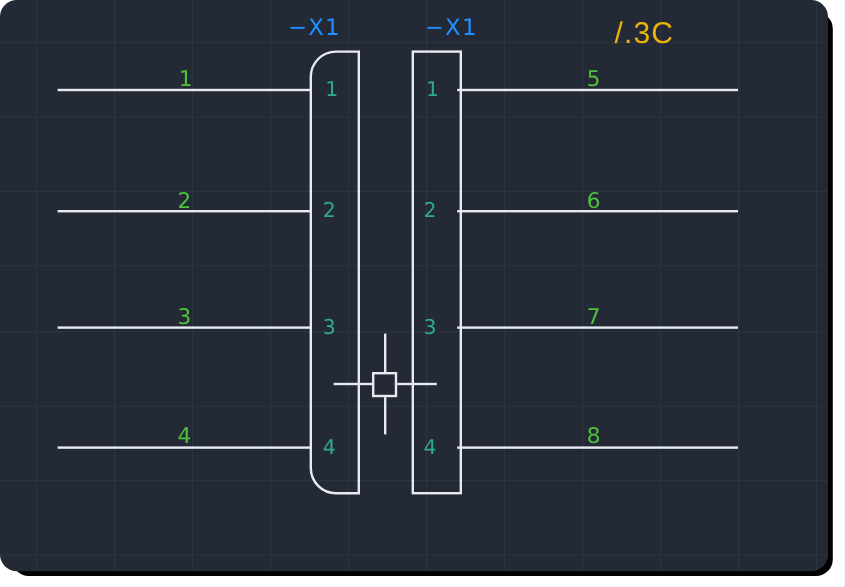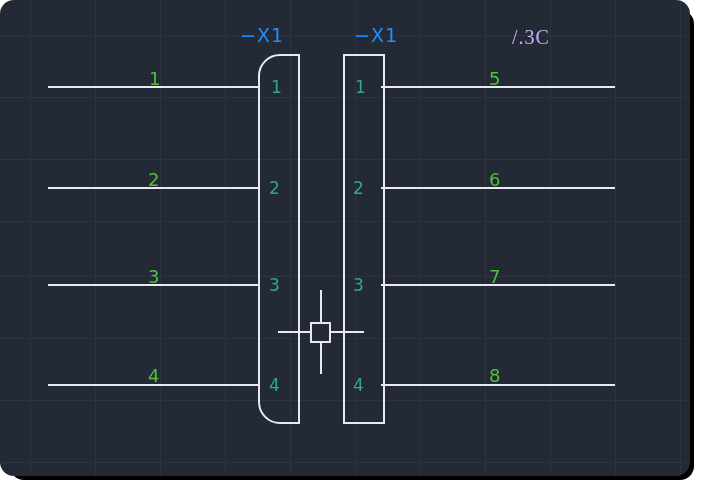--- a/index.html
+++ b/index.html
@@ -56,21 +56,21 @@
     left: 0;
     height: 1px;
     width: 100%;
     background: #2c3442;
   }
 
   
   #drawing-layer {
     position: absolute;
     left: 0;
-    top: 12px;
+    top: 0;
     width: 676px;
     height: 476px;
   }
 
   
   .wire {
     position: absolute;
     height: 2px;
     background: #e8eaf0;
   }
@@ -111,25 +111,25 @@
     position: absolute;
     color: #4ec13a;
     font-size: 18px;
     white-space: nowrap;
     font-family: "DejaVu Sans", sans-serif;
   }
 
   
   .annotation {
     position: absolute;
-    color: #c4b5fd;
-    font-size: 20px;
+    color: #eab308;
+    font-size: 25px;
     letter-spacing: 1px;
     white-space: nowrap;
-    font-family: Liberation Serif, serif;
+    font-family: Liberation Sans, sans-serif;
   }
 
   
   #jumper-symbol {
     position: absolute;
   }
   .jumper-h {
     position: absolute;
     height: 2px;
     background: #e8eaf0;

